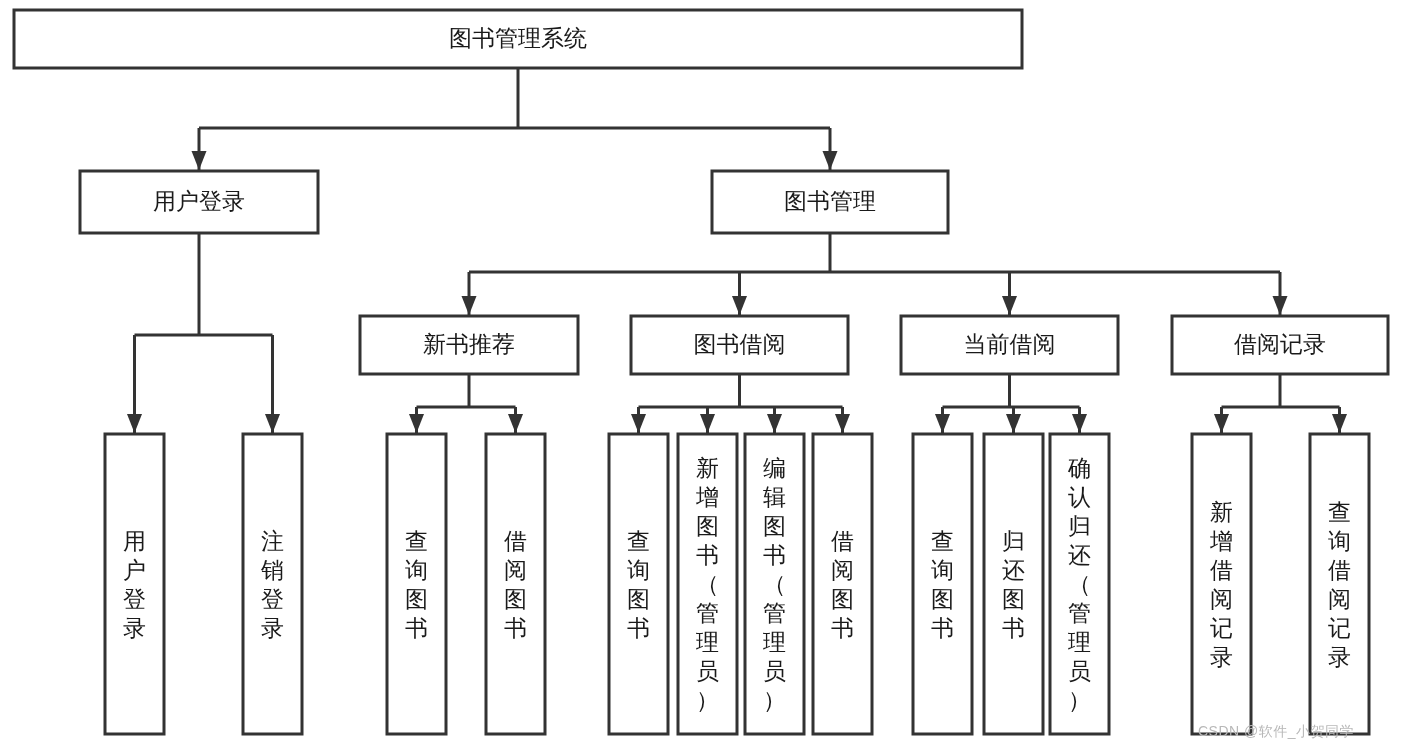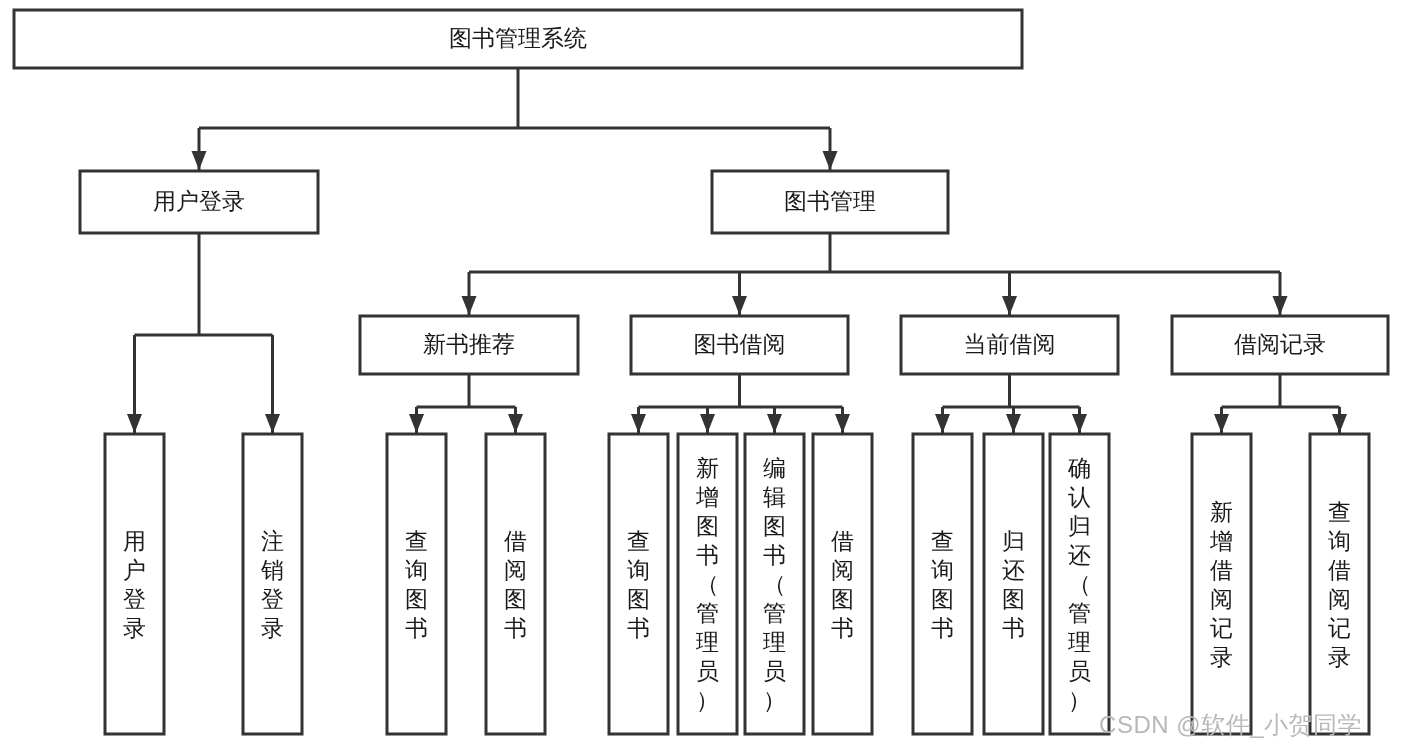--- a/index.html
+++ b/index.html
@@ -50,24 +50,24 @@
     dominant-baseline: middle;
   }
   .node-label-v {
     font-family: "Liberation Sans", "DejaVu Sans", sans-serif;
     font-size: 23px;
     fill: #1a1a1a;
     text-anchor: middle;
   }
   .watermark-text {
     position: absolute;
-    right: 2px;
+    right: 10px;
     bottom: 6px;
     font-family: "Liberation Sans", "DejaVu Sans", sans-serif;
-    font-size: 24px;
+    font-size: 14px;
     color: #b8b8b8;
     white-space: nowrap;
     letter-spacing: 0.5px;
     user-select: none;
   }
 </style>
 </head>
 <body>
 
 <div id="diagram-root">

